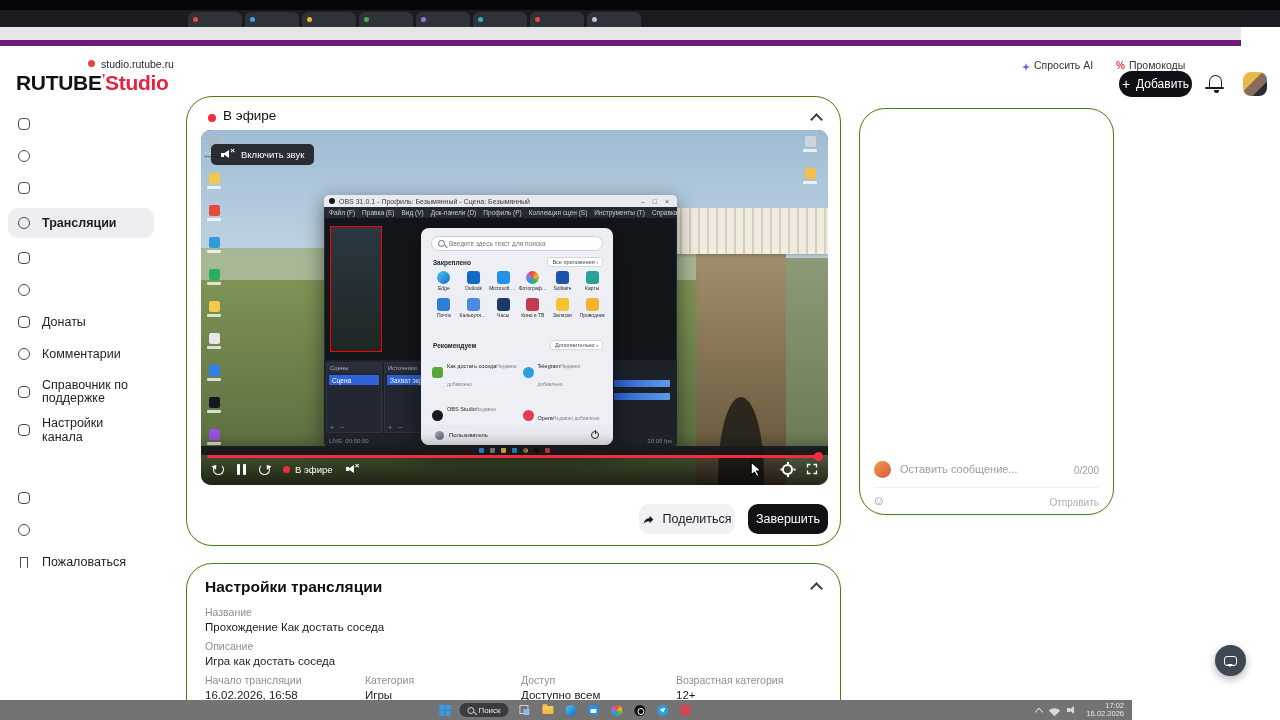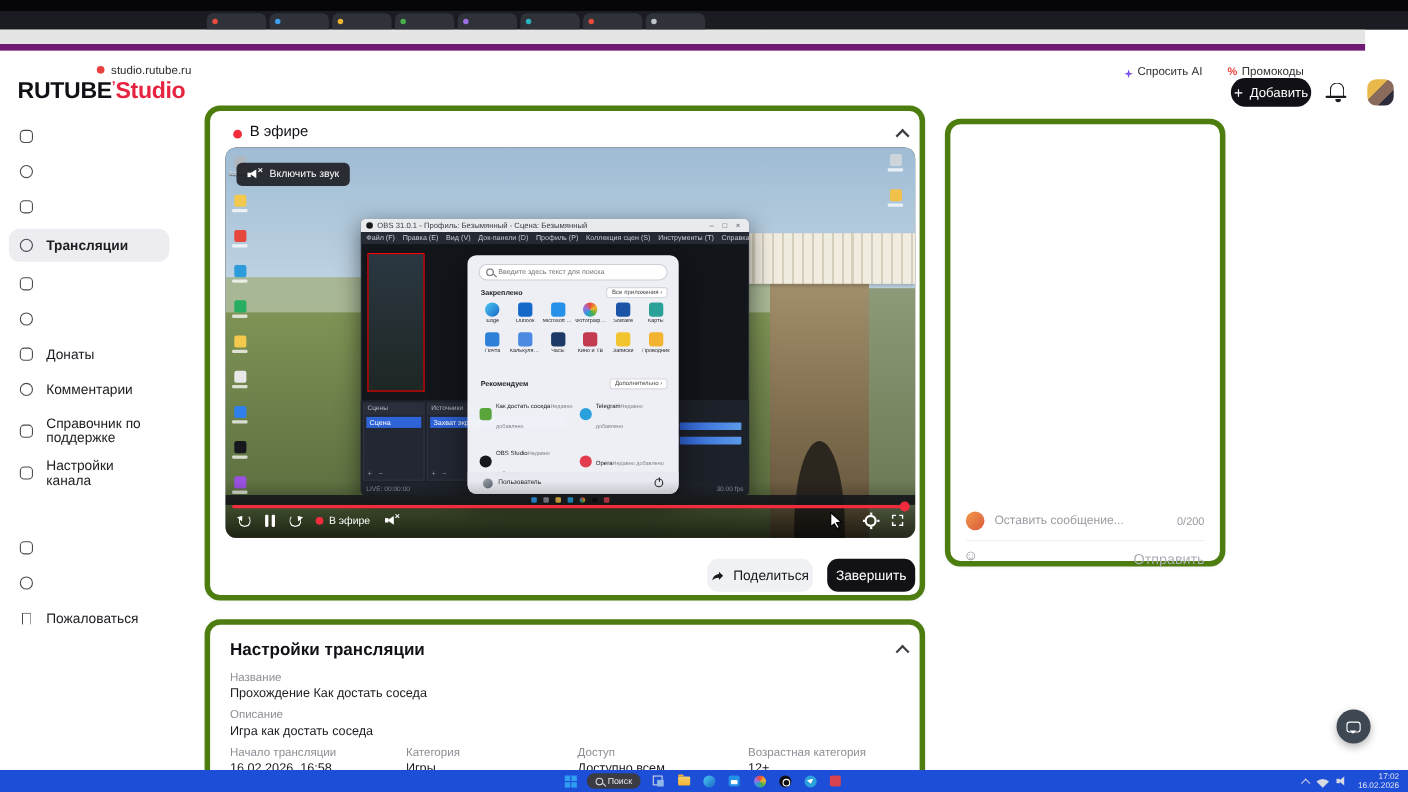--- a/index.html
+++ b/index.html
@@ -38,21 +38,21 @@
   .sbitem{display:flex;align-items:center;gap:10px;height:24px;margin:0 0 8px 16px;font-size:12.5px;color:#1d1d22;cursor:pointer}
   .sbitem.active{background:#ededf1;border-radius:10px;width:146px;margin-left:8px;padding-left:8px;height:30px;font-weight:bold}
   .sbitem.twoline{height:36px;line-height:13px}
   .sbitem .lbl{max-width:100px}
   .sbicon{width:16px;height:16px;flex:none;position:relative}
   .sbicon::before{content:"";position:absolute;inset:2px;border:1.6px solid #4a4a52;border-radius:4px}
   .sbicon.round::before{border-radius:50%}
   .sbicon.flag::before{border-radius:1px;inset:3px 4px 2px 4px;border-bottom:none}
   .sbspace{height:36px}
   
-  .card{position:absolute;background:#fff;border:5px solid #4d7c0f;border-radius:14px;box-shadow:0 1px 3px rgba(16,16,20,.04)}
+  .card{position:absolute;background:#fff;border:1px solid #4d7c0f;border-radius:26px;box-shadow:0 1px 3px rgba(16,16,20,.04)}
   .chev{width:9px;height:9px;border-left:2px solid #3c3c44;border-top:2px solid #3c3c44;transform:rotate(45deg);cursor:pointer}
   .cardtitle{font-size:13.5px;color:#101016;font-weight:500}
   .ldot{width:8px;height:8px;border-radius:50%;background:#f22c3d}
   
   #player{position:absolute;left:14px;top:33px;width:627px;height:355px;border-radius:10px;overflow:hidden;background:#1a2630;cursor:pointer}
   .wp{position:absolute}
   .dicol{position:absolute;display:flex;flex-direction:column;gap:16px}
   .dicon{width:16px;display:flex;flex-direction:column;align-items:center;gap:2px}
   .dicon b{width:11px;height:11px;border-radius:2px;display:block}
   .dicon i{width:14px;height:3px;background:rgba(255,255,255,.75);border-radius:1px;display:block}
@@ -130,31 +130,31 @@
   #sharebtn{left:452px;top:407px;width:96px;background:#f0f1f4;color:#1a1a1e}
   #finishbtn{left:561px;top:407px;width:80px;background:#121216;color:#fff}
   
   .chatavatar{position:absolute;left:14px;top:352px;width:17px;height:17px;border-radius:50%;
               background:linear-gradient(135deg,#f2994a,#d85a3c)}
   .chatinput{position:absolute;left:40px;top:354px;width:140px;border:none;outline:none;font-size:11px;color:#333;font-family:inherit}
   .chatinput::placeholder{color:#9b9ba3}
   .counter{position:absolute;right:14px;top:356px;font-size:10px;color:#9b9ba3}
   .chatline{position:absolute;left:14px;right:14px;top:378px;height:1px;background:#f0f0f3}
   .smiley{position:absolute;left:12px;top:384px;font-size:13px;color:#8a8a92;cursor:pointer}
-  .send{position:absolute;right:14px;top:388px;font-size:13px;color:#aeaeb8;cursor:pointer}
+  .send{position:absolute;right:14px;top:388px;font-size:10px;color:#aeaeb8;cursor:pointer}
   
   .flabel{font-size:10.5px;color:#8e8e96}
   .fvalue{font-size:11.5px;color:#1c1c22;margin-top:3px}
   
   #fab{position:absolute;left:1215px;top:645px;width:31px;height:31px;border-radius:50%;background:#3d4852;
        box-shadow:0 3px 8px rgba(0,0,0,.3);display:flex;align-items:center;justify-content:center;z-index:40;cursor:pointer}
   .bub{width:13px;height:10px;border:1.6px solid #fff;border-radius:3px;position:relative}
   .bub::after{content:"";position:absolute;left:2px;bottom:-5px;border:3px solid transparent;border-top:3px solid #fff}
   
-  #taskbar{position:absolute;left:0;top:700px;width:1280px;height:20px;background:#1d4ed8;z-index:50}
+  #taskbar{position:absolute;left:0;top:700px;width:1132px;height:20px;background:#737373;z-index:50}
   .tb-center{position:absolute;left:50%;top:0;transform:translateX(-50%);display:flex;align-items:center;gap:9px;height:100%}
   .winlogo{display:grid;grid-template-columns:5px 5px;grid-template-rows:5px 5px;gap:1px;cursor:pointer}
   .winlogo i{background:#2f9df0;display:block}
   .tb-search{height:14px;background:#3a3b43;border-radius:7px;display:flex;align-items:center;gap:4px;padding:0 8px;
              font-size:8px;color:#e6e6ea;cursor:pointer}
   .tb-search .mag{border-color:#d6d6de}.tb-search .mag::after{background:#d6d6de}
   .tbi{width:14px;height:14px;display:flex;align-items:center;justify-content:center;cursor:pointer}
   .tv{position:relative;width:10px;height:10px}
   .tv::before{content:"";position:absolute;left:0;top:0;width:7px;height:7px;border:1.2px solid #cfd3da}
   .tv::after{content:"";position:absolute;right:0;bottom:0;width:6px;height:6px;background:#8fb8e8}

